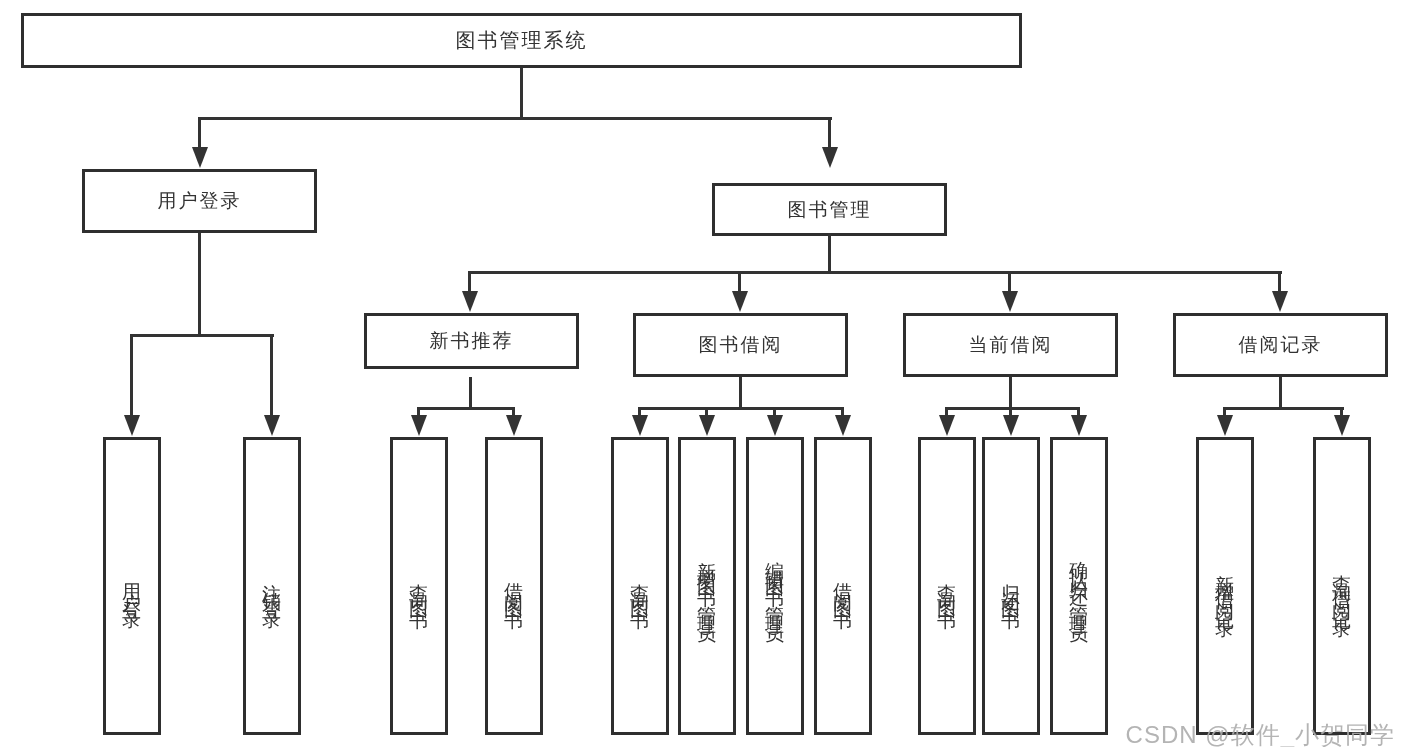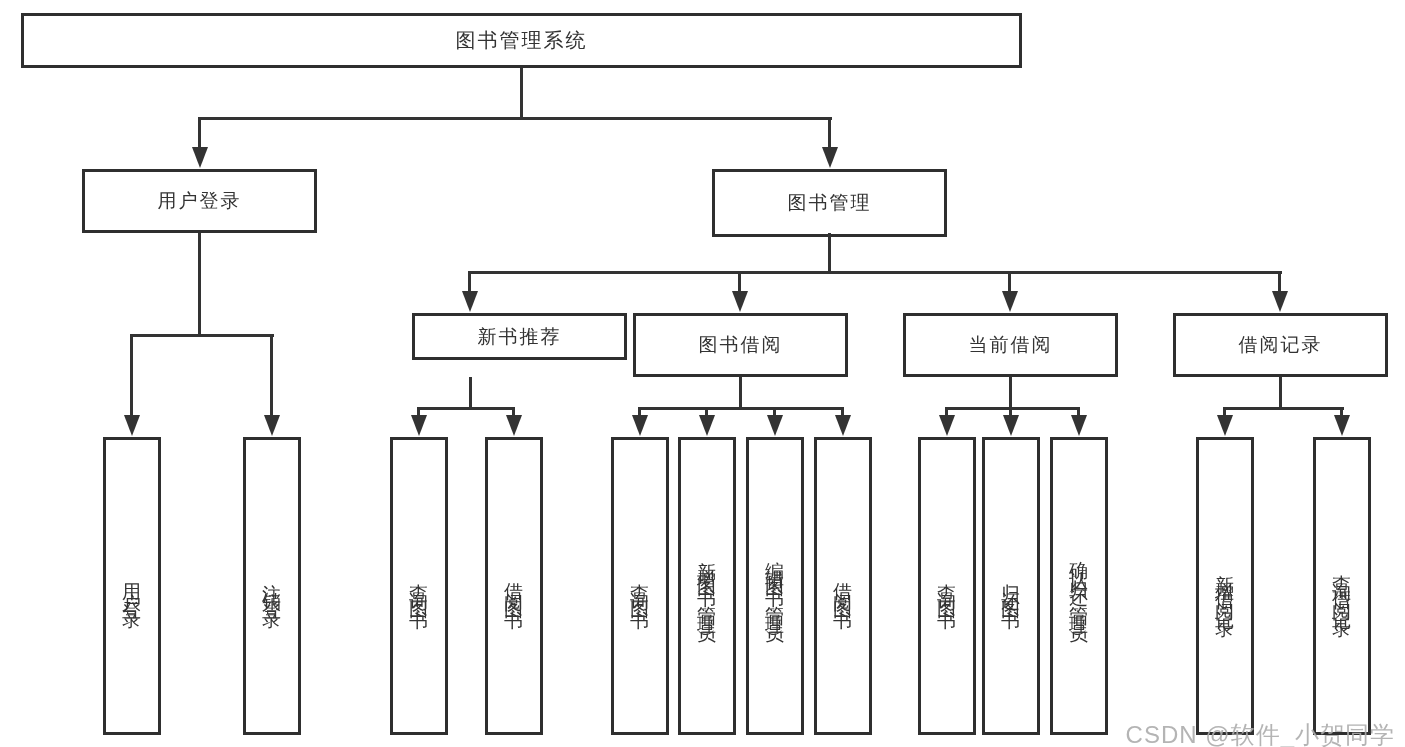--- a/index.html
+++ b/index.html
@@ -67,35 +67,35 @@
 <div id="stage">
 
   <div class="box root" style="left:21px;top:13px;width:1001px;height:55px;">图书管理系统</div>
 
   <div class="vl" style="left:520px;top:68px;height:49px;"></div>
   <div class="hl" style="left:198px;top:117px;width:634px;"></div>
   <div class="arr" style="left:198px;top:117px;height:30px;"></div>
   <div class="arr" style="left:828px;top:117px;height:30px;"></div>
 
   <div class="box" style="left:82px;top:169px;width:235px;height:64px;">用户登录</div>
-  <div class="box" style="left:712px;top:169px;width:235px;height:68px;">图书管理</div>
+  <div class="box" style="left:712px;top:183px;width:235px;height:53px;">图书管理</div>
 
   <div class="vl" style="left:198px;top:233px;height:104px;"></div>
   <div class="hl" style="left:131px;top:334px;width:143px;"></div>
   <div class="arr" style="left:130px;top:334px;height:81px;"></div>
   <div class="arr" style="left:270px;top:334px;height:81px;"></div>
 
   <div class="vl" style="left:828px;top:233px;height:41px;"></div>
   <div class="hl" style="left:469px;top:271px;width:813px;"></div>
   <div class="arr" style="left:468px;top:271px;height:20px;"></div>
   <div class="arr" style="left:738px;top:271px;height:20px;"></div>
   <div class="arr" style="left:1008px;top:271px;height:20px;"></div>
   <div class="arr" style="left:1278px;top:271px;height:20px;"></div>
 
-  <div class="box" style="left:364px;top:313px;width:215px;height:47px;margin-left:48px;">新书推荐</div>
+  <div class="box" style="left:364px;top:313px;width:215px;height:56px;">新书推荐</div>
   <div class="box" style="left:633px;top:313px;width:215px;height:64px;font-family:Liberation Serif, serif;">图书借阅</div>
   <div class="box" style="left:903px;top:313px;width:215px;height:64px;">当前借阅</div>
   <div class="box" style="left:1173px;top:313px;width:215px;height:64px;">借阅记录</div>
 
   <div class="vl" style="left:469px;top:377px;height:33px;"></div>
   <div class="hl" style="left:417px;top:407px;width:98px;"></div>
   <div class="arr" style="left:417px;top:407px;height:8px;"></div>
   <div class="arr" style="left:512px;top:407px;height:8px;"></div>
 
   <div class="vl" style="left:739px;top:377px;height:33px;"></div>

